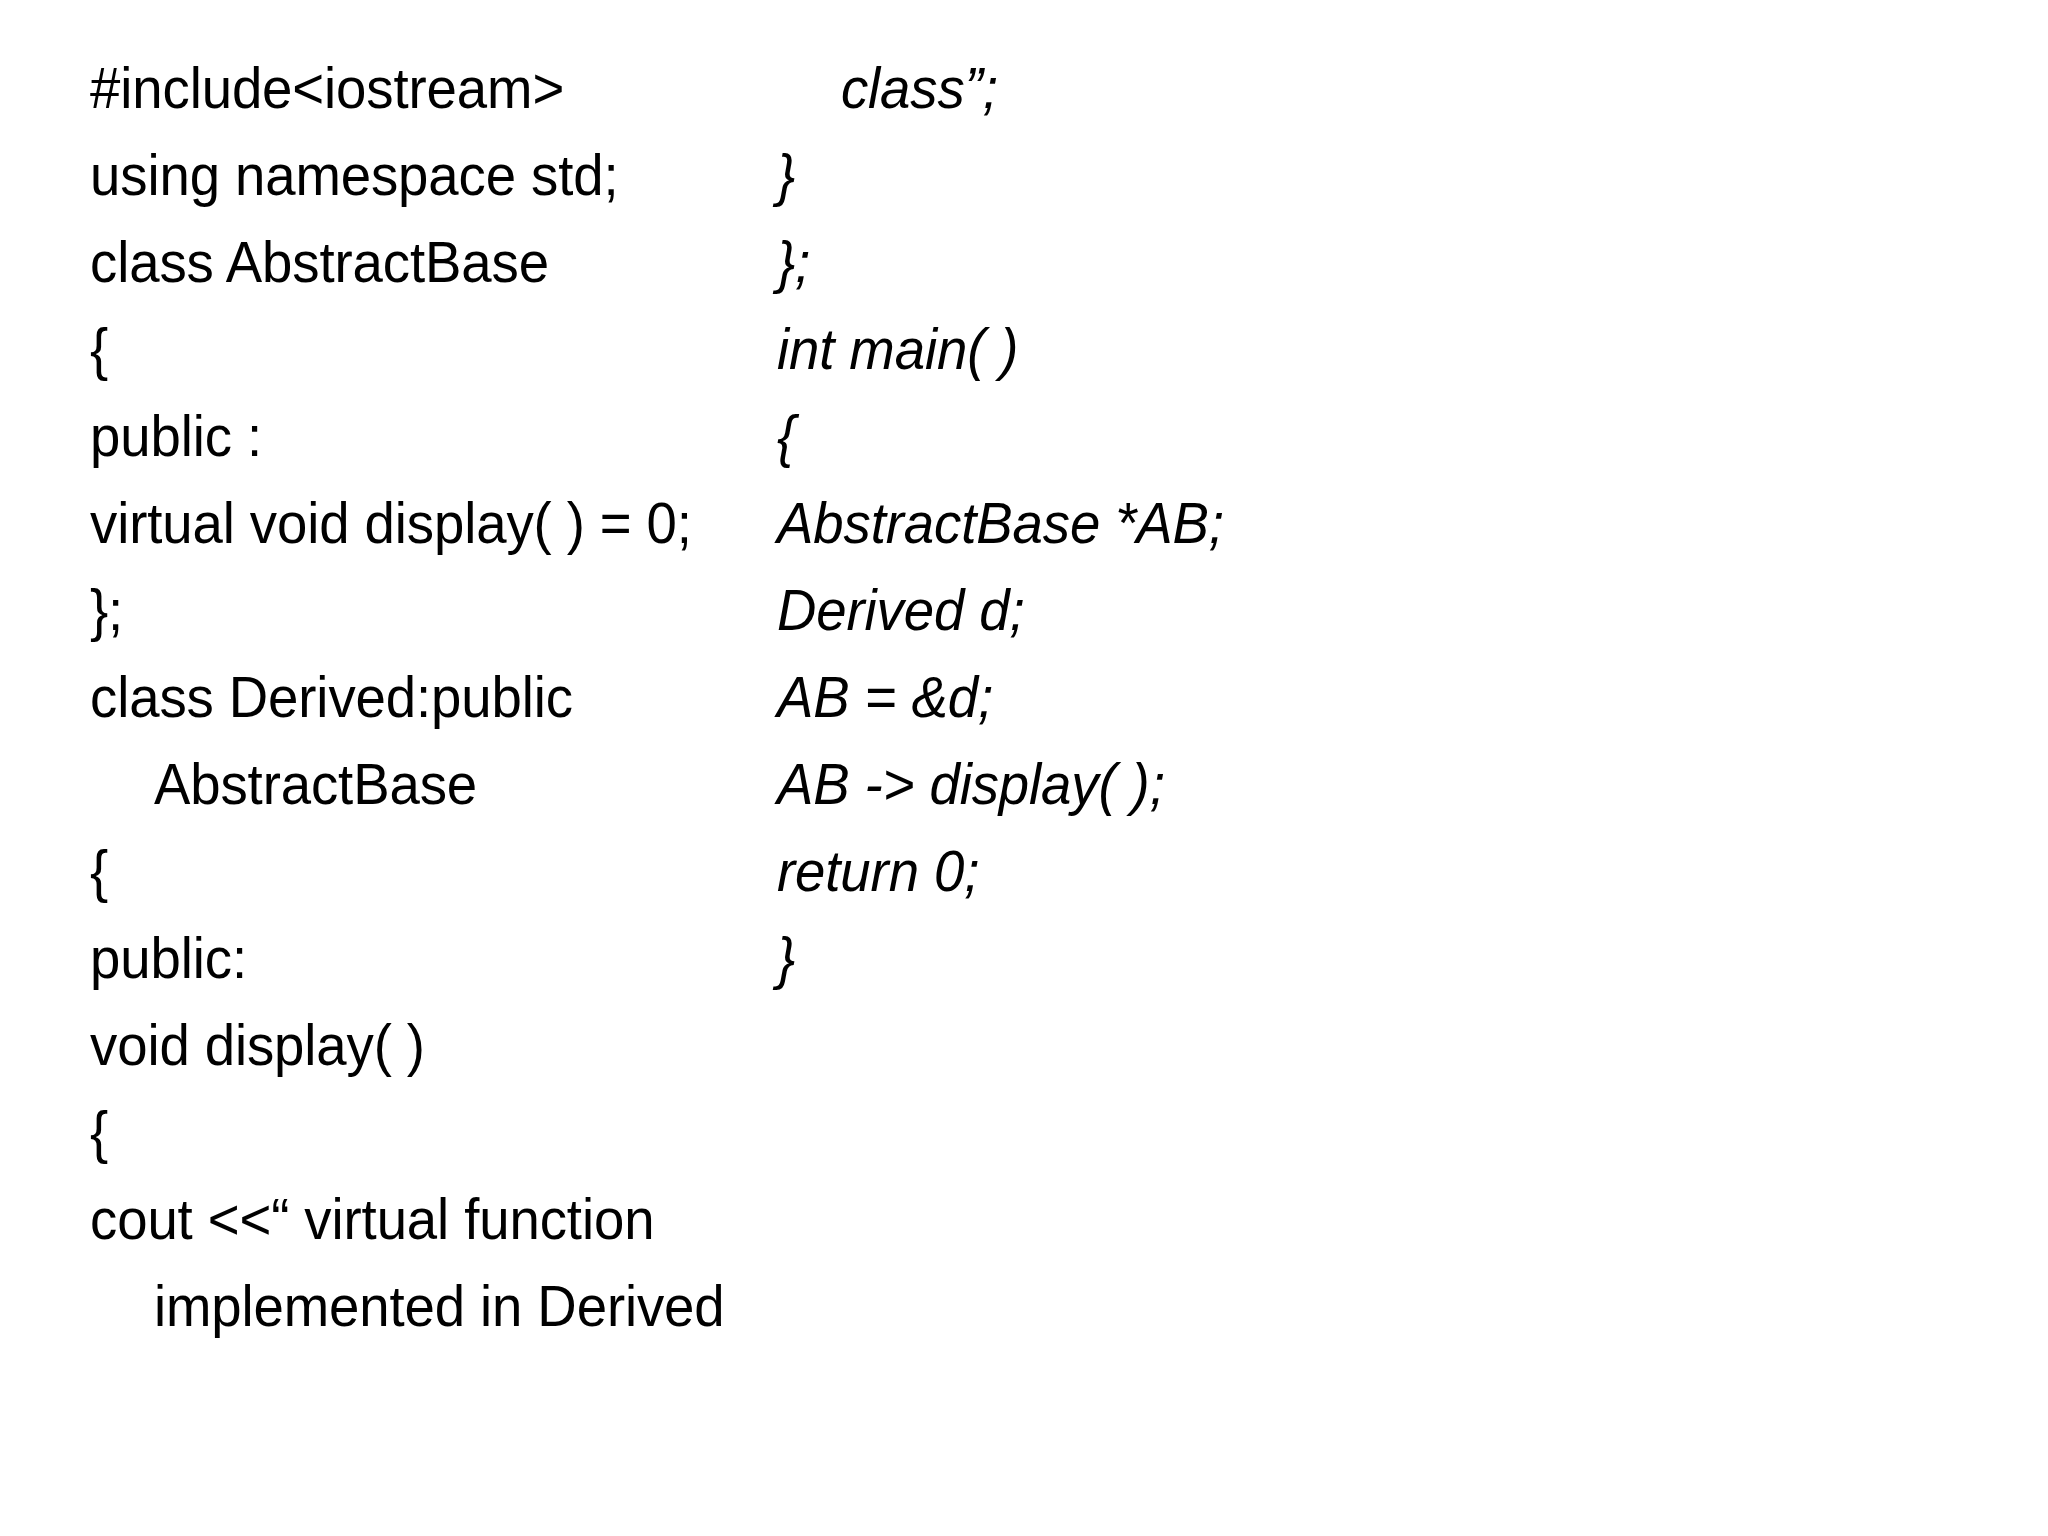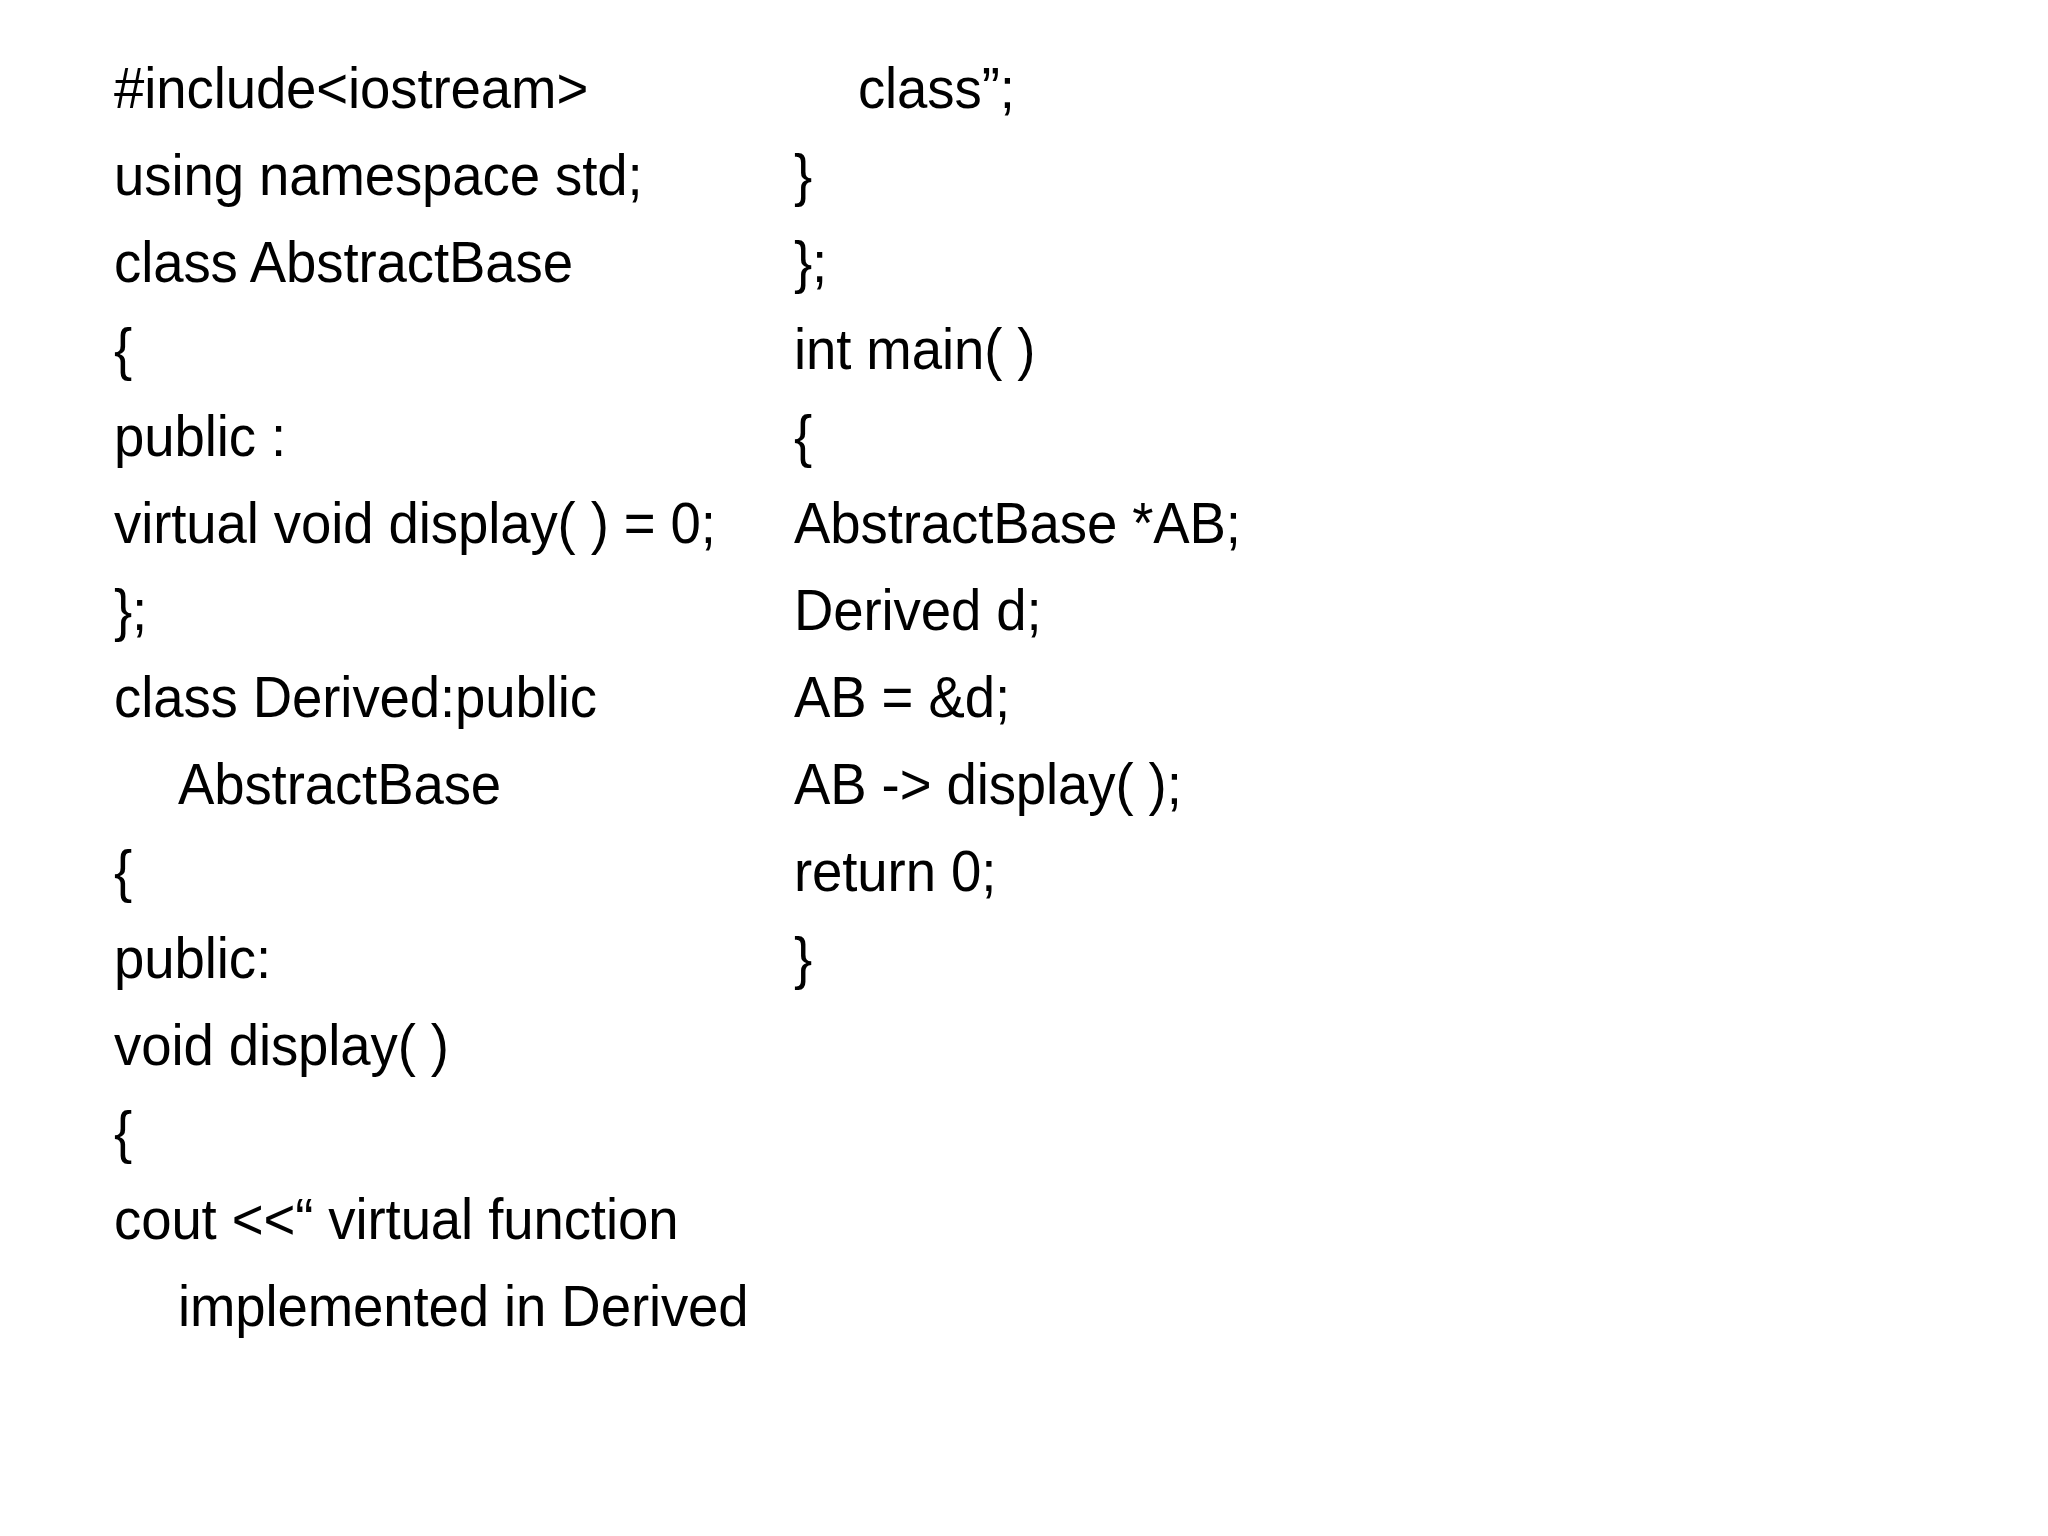--- a/index.html
+++ b/index.html
@@ -20,33 +20,33 @@
     box-sizing: border-box;
   }
   .code-columns {
     position: absolute;
     top: 44px;
     left: 0;
     width: 1692px;
     display: flex;
     flex-direction: row;
     align-items: flex-start;
-    padding-left: 24px;
   }
   .code-column {
     display: flex;
     flex-direction: column;
   }
   .code-column.left {
     margin-left: 90px;
     width: 690px;
   }
   .code-column.right {
-    margin-left: 5px;
+    margin-left: 12px;
     width: 1000px;
+    font-style: italic;
   }
   .code-line {
     font-size: 58px;
     line-height: 87px;
     color: #000000;
     white-space: pre;
     letter-spacing: -0.1px;
     font-weight: 400;
     font-stretch: condensed;
     transform: scaleX(0.94);

